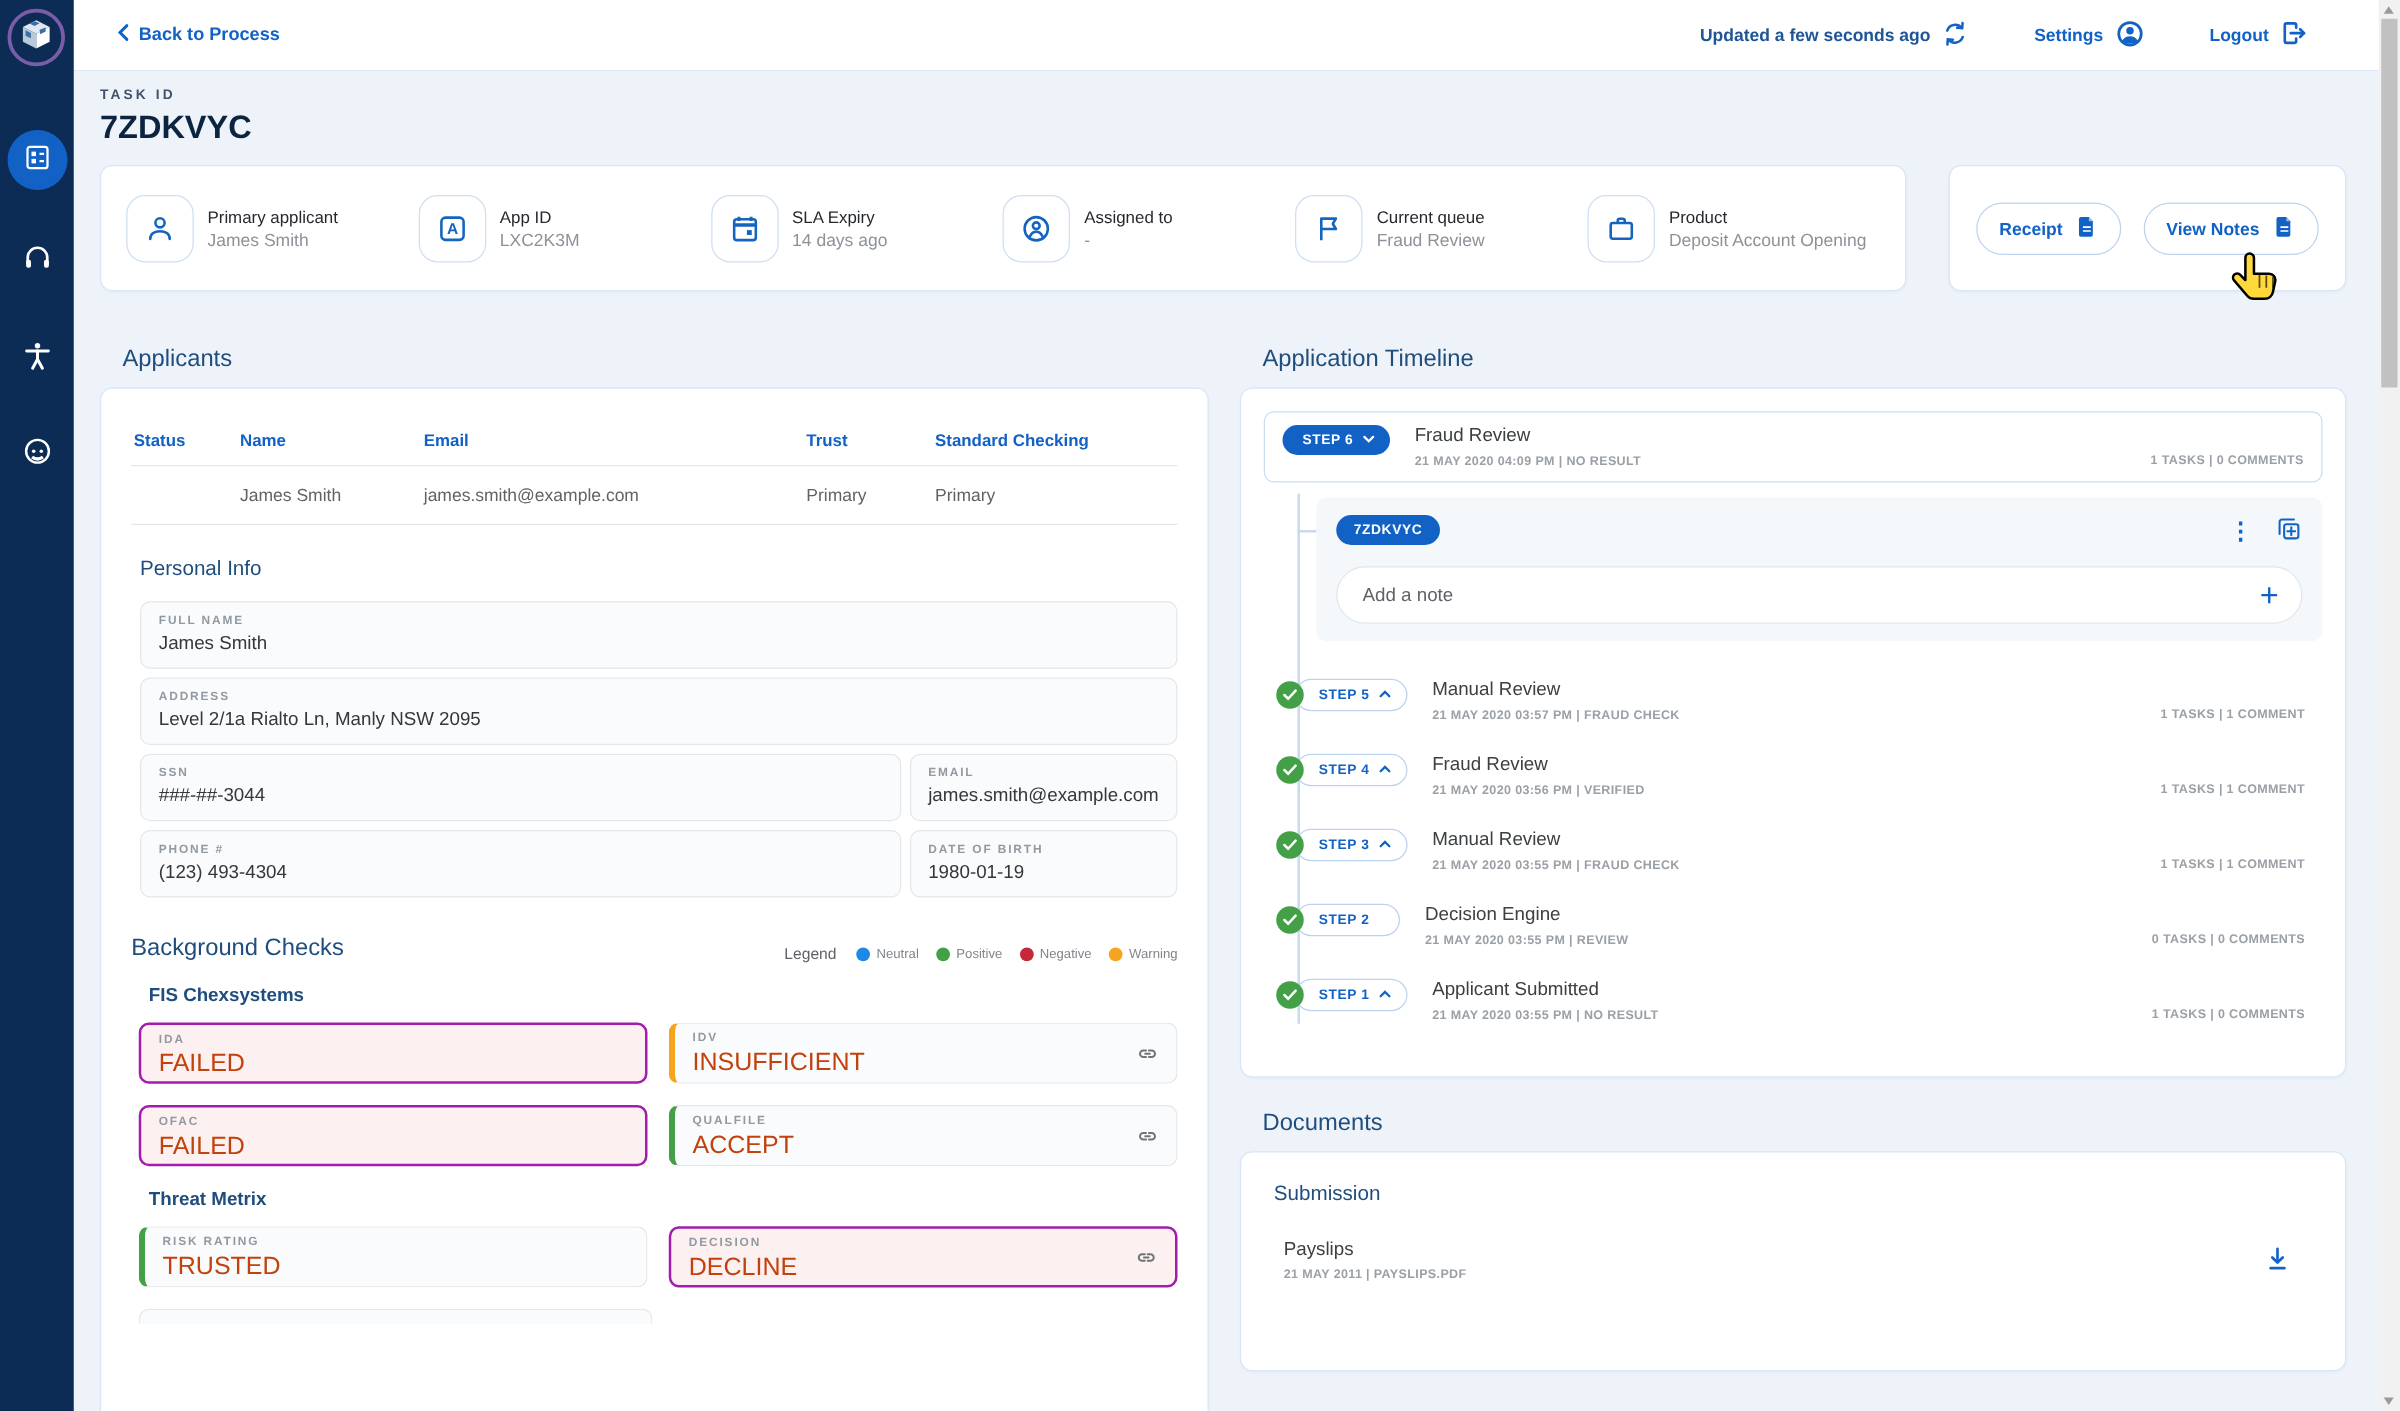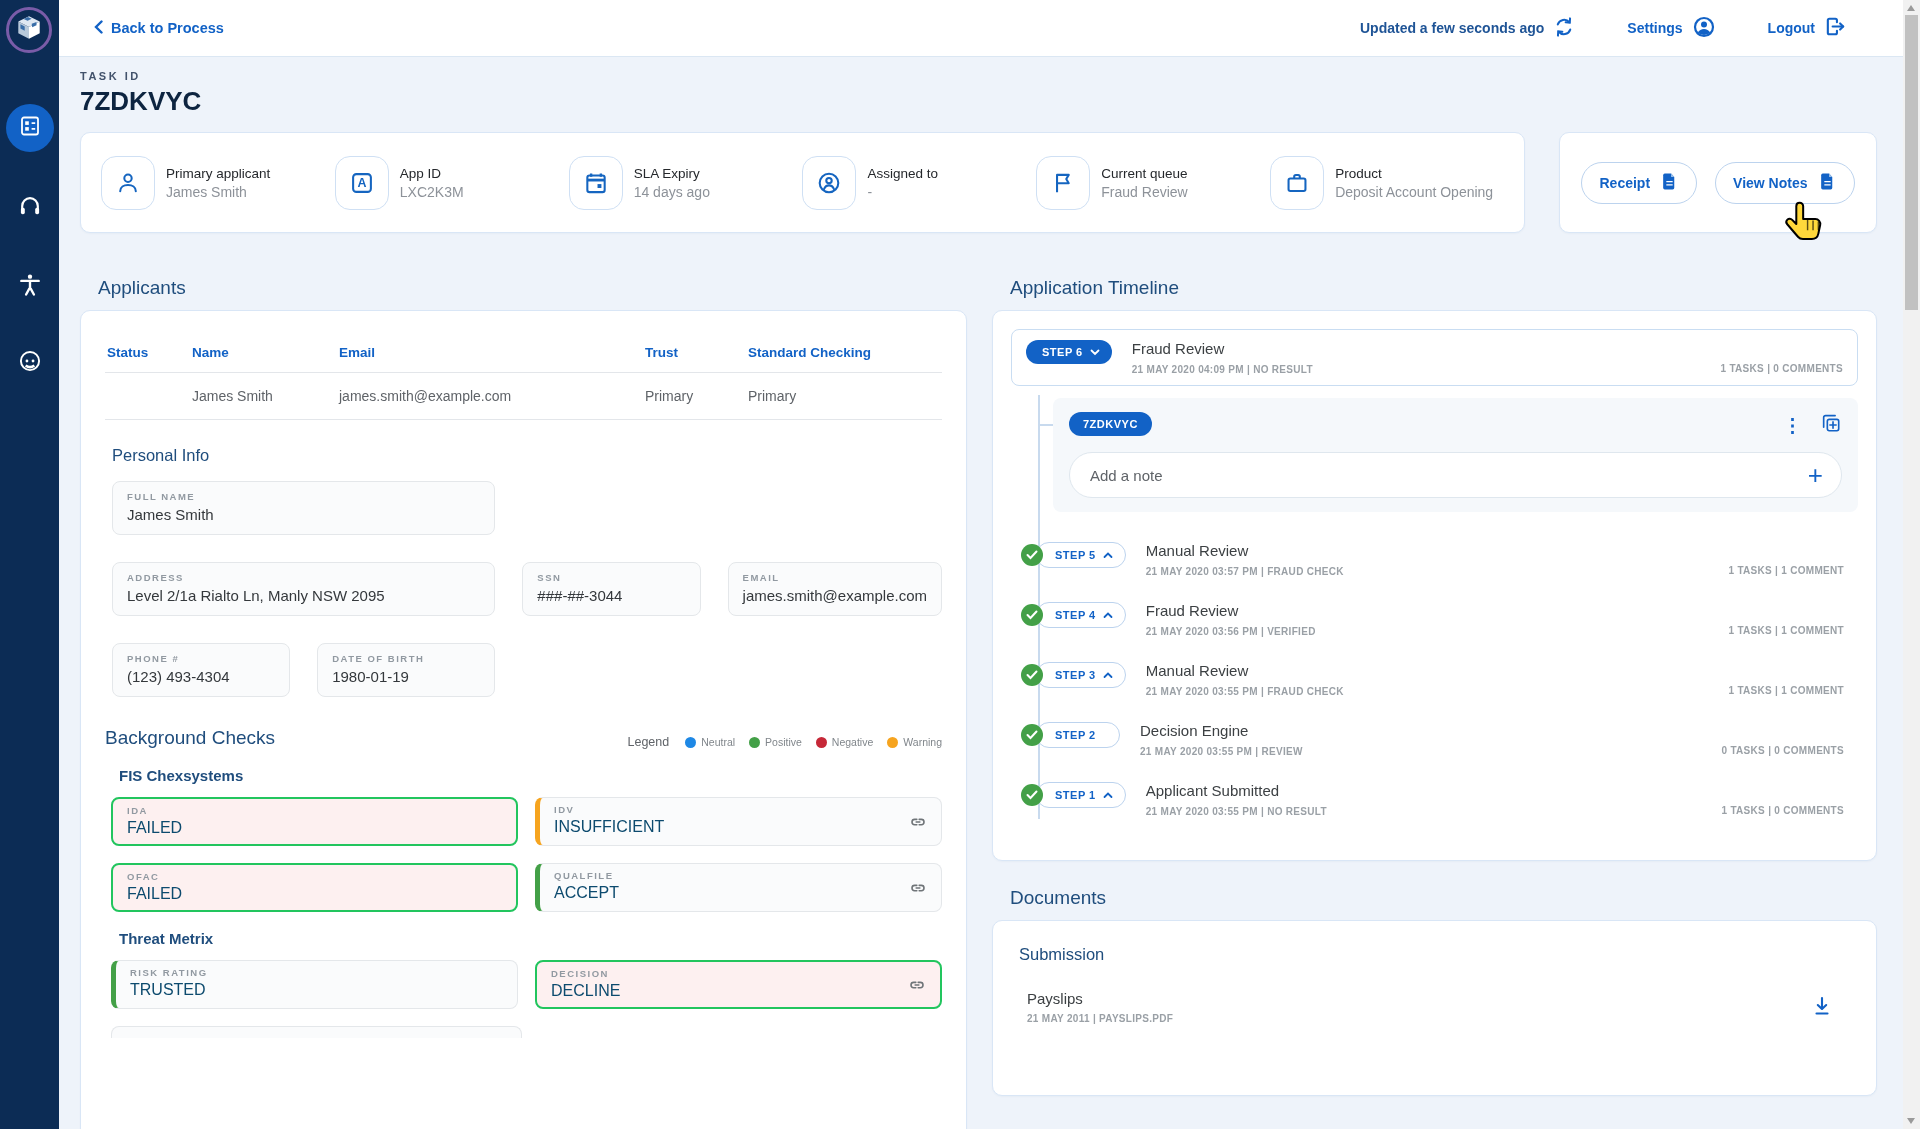--- a/index.html
+++ b/index.html
@@ -65,42 +65,42 @@
   .app-table-header, .app-table-row { display:grid; grid-template-columns:85px 147px 306px 103px 1fr;
        align-items:center; padding:0 2px; }
   .app-table-header { height:40px; border-bottom:1px solid #e3e6ea; color:#1262c6; font-size:13.5px;
        font-weight:bold; }
   .app-table-row { height:47px; border-bottom:1px solid #e3e6ea; color:#5f6368; font-size:14px;
        cursor:pointer; }
   .status-dot { width:13px; height:15px; border-radius:50%; margin-left:14px; }
 
   .sub-title { font-size:16.5px; color:#1f4d7d; font-weight:500; margin:26px 0 16px 7px; }
 
-  .pi-grid { display:grid; grid-template-columns:1fr 1fr 1fr 1fr; gap:27px; margin-left:7px; }
+  .pi-grid { display:grid; grid-template-columns:1fr; gap:7px; margin-left:7px; }
   .pi-field { background:#fafbfc; border:1px solid #e4e7ea; border-radius:8px; height:54px;
               padding:9px 14px; }
   .pi-field.full { grid-column:1 / span 2; }
   .field-label { font-size:9.5px; font-weight:bold; letter-spacing:1.5px; color:#9199a1; }
   .field-value { font-size:15px; color:#34383c; margin-top:4px; }
 
   .bc-header { display:flex; align-items:flex-end; justify-content:space-between; margin-top:30px; }
   .bc-title { font-size:19px; color:#1f4d7d; font-weight:500; }
   .legend { display:flex; align-items:center; gap:14px; }
   .legend-label { font-size:12.5px; color:#5f6368; margin-right:2px; }
   .legend-item { display:flex; align-items:center; gap:5px; font-size:10.5px; color:#80868b; }
   .legend-dot { width:11px; height:11px; border-radius:50%; }
 
   .group-title { font-size:15px; color:#1f4d7d; font-weight:bold; margin:18px 0 13px 14px; }
   .checks-grid { display:grid; grid-template-columns:1fr 1fr; gap:17px; margin-left:6px; }
   .check { border-radius:8px; height:49px; padding:6px 14px; position:relative;
            background:#fafbfc; border:1px solid #e4e7ea; }
-  .check.negative { border:2px solid #22c55e; background:#fdf0f0; }
+  .check.negative { border:2px solid #a21caf; background:#fdf0f0; }
   .check.warning  { border-left:5px solid #f6a41f; }
   .check.positive { border-left:5px solid #43a047; }
-  .check .field-value { font-size:16px; color:#0c4a6e; margin-top:3px; }
+  .check .field-value { font-size:20px; color:#c2410c; margin-top:3px; }
   .check .link-btn { position:absolute; right:13px; top:50%; transform:translateY(-50%); cursor:pointer;
                      display:flex; }
   .check-stub { margin:17px 0 0 6px; width:411px; height:12px; background:#fafbfc;
                 border:1px solid #e4e7ea; border-bottom:none; border-radius:8px 8px 0 0; }
 
   
   .timeline-card { width:885px; padding:18px; position:relative; }
   .tl-vline { position:absolute; left:45px; top:84px; width:2px; height:424px; background:#c8daee; }
   .tl-hline { position:absolute; left:45px; top:113px; width:18px; height:2px; background:#c8daee; }
 

